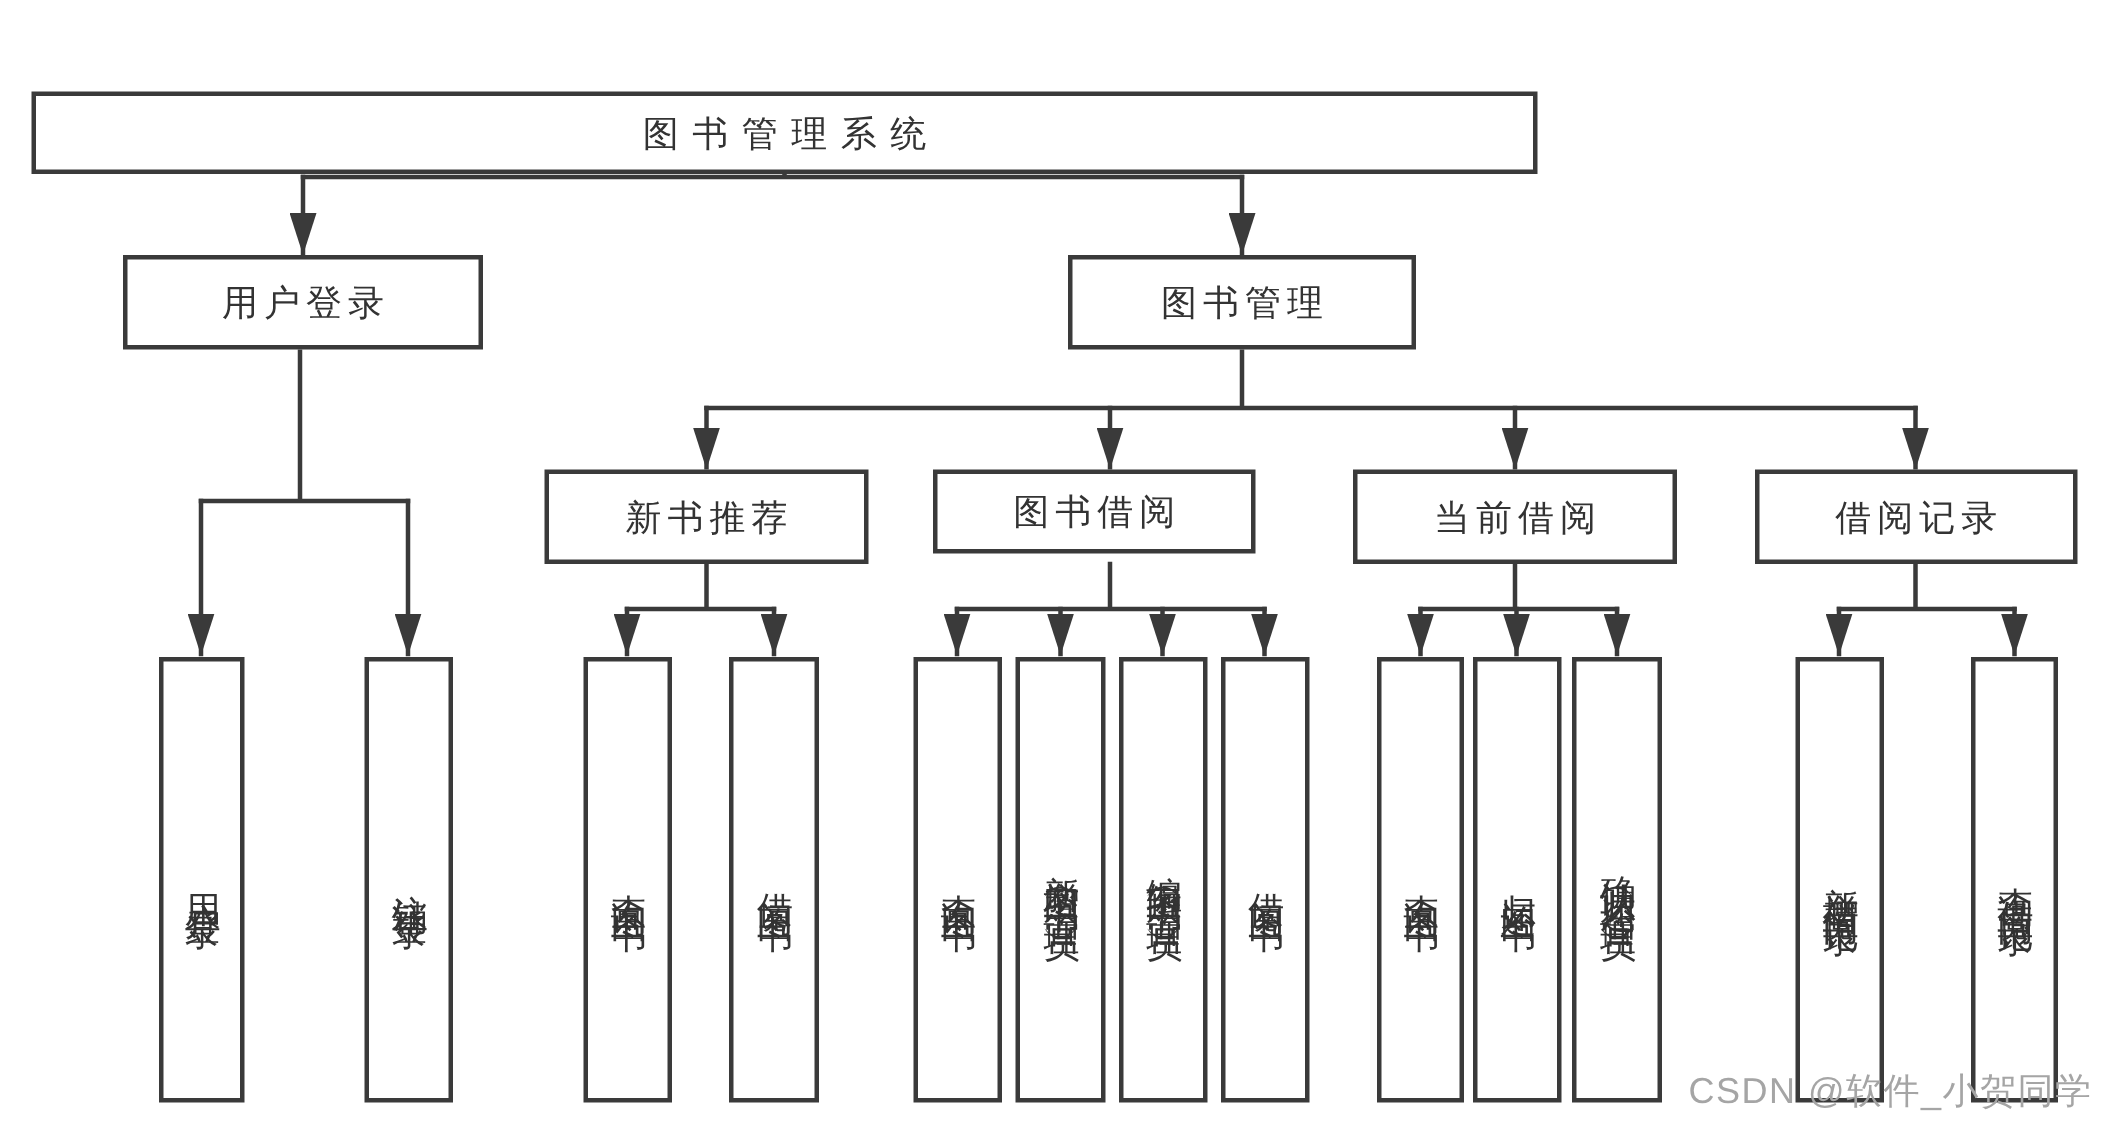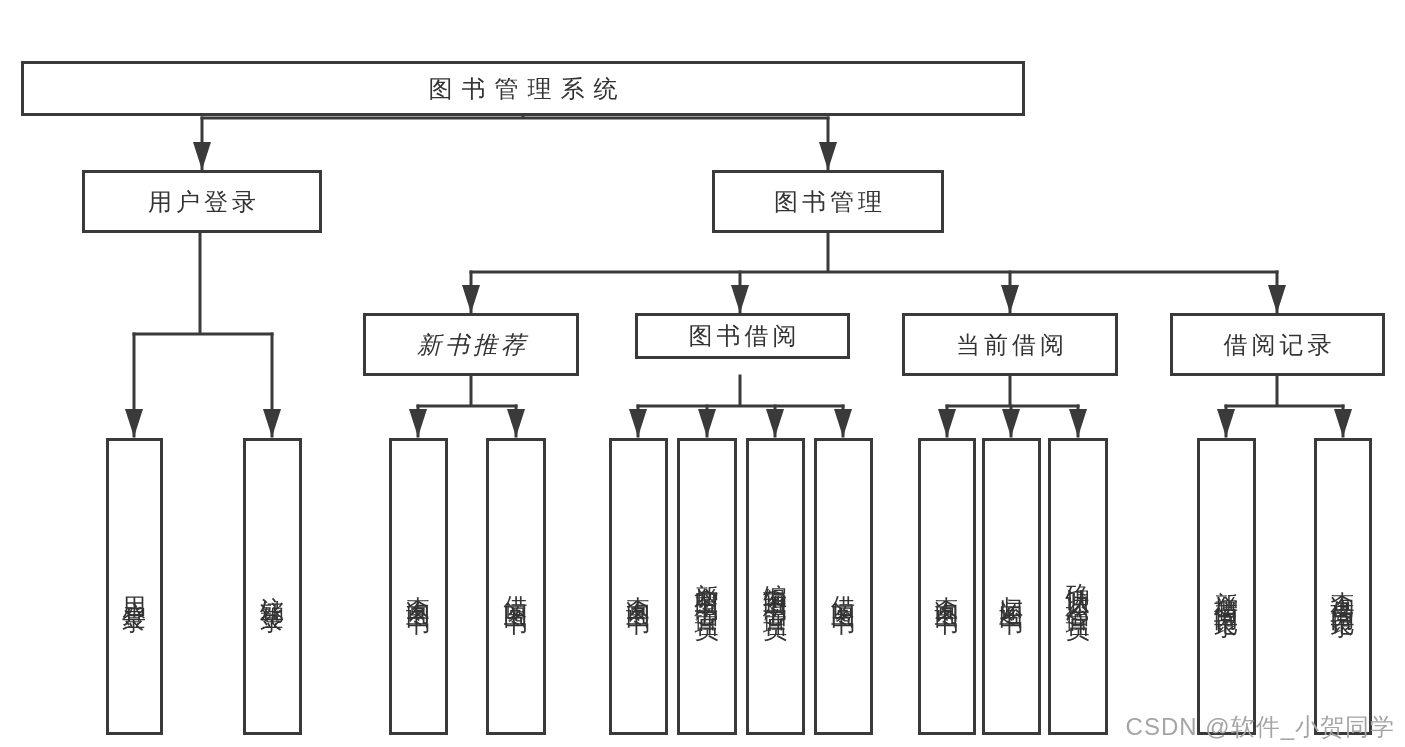--- a/index.html
+++ b/index.html
@@ -97,24 +97,24 @@
     <span class="lbl">图书管理系统</span>
   </div>
 
   <div class="node hnode" style="left:82px;top:170px;width:240px;height:63px;">
     <span class="lbl">用户登录</span>
   </div>
   <div class="node hnode" style="left:712px;top:170px;width:232px;height:63px;">
     <span class="lbl">图书管理</span>
   </div>
 
-  <div class="node hnode" style="left:363px;top:313px;width:216px;height:63px;font-style:italic;">
+  <div class="node hnode" style="left:363px;top:313px;width:216px;height:63px;">
     <span class="lbl">新书推荐</span>
   </div>
-  <div class="node hnode" style="left:635px;top:313px;width:215px;height:46px;">
+  <div class="node hnode" style="left:622px;top:313px;width:215px;height:56px;">
     <span class="lbl">图书借阅</span>
   </div>
   <div class="node hnode" style="left:902px;top:313px;width:216px;height:63px;text-align:center;">
     <span class="lbl">当前借阅</span>
   </div>
   <div class="node hnode" style="left:1170px;top:313px;width:215px;height:63px;">
     <span class="lbl">借阅记录</span>
   </div>
 
   <div class="node vnode" style="left:106px;top:438px;width:57px;height:297px;">

